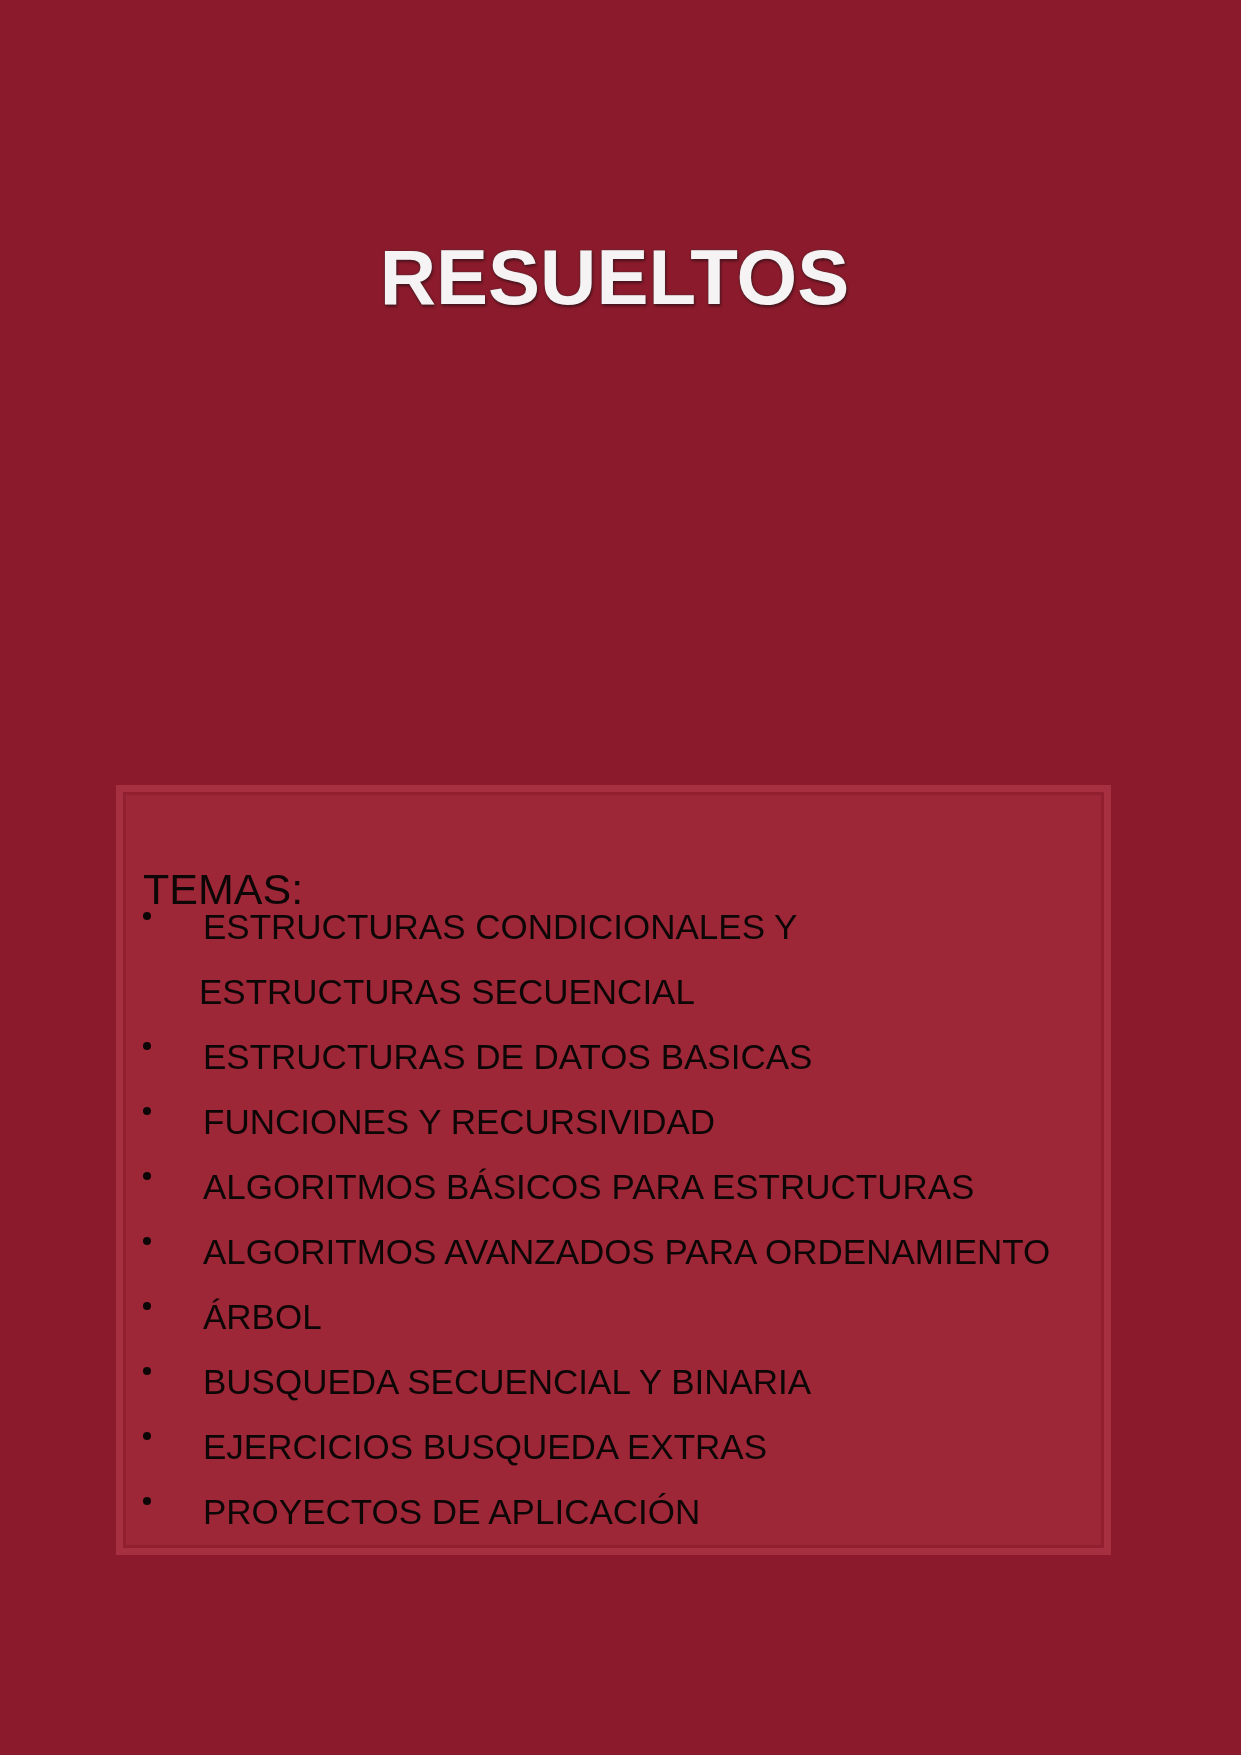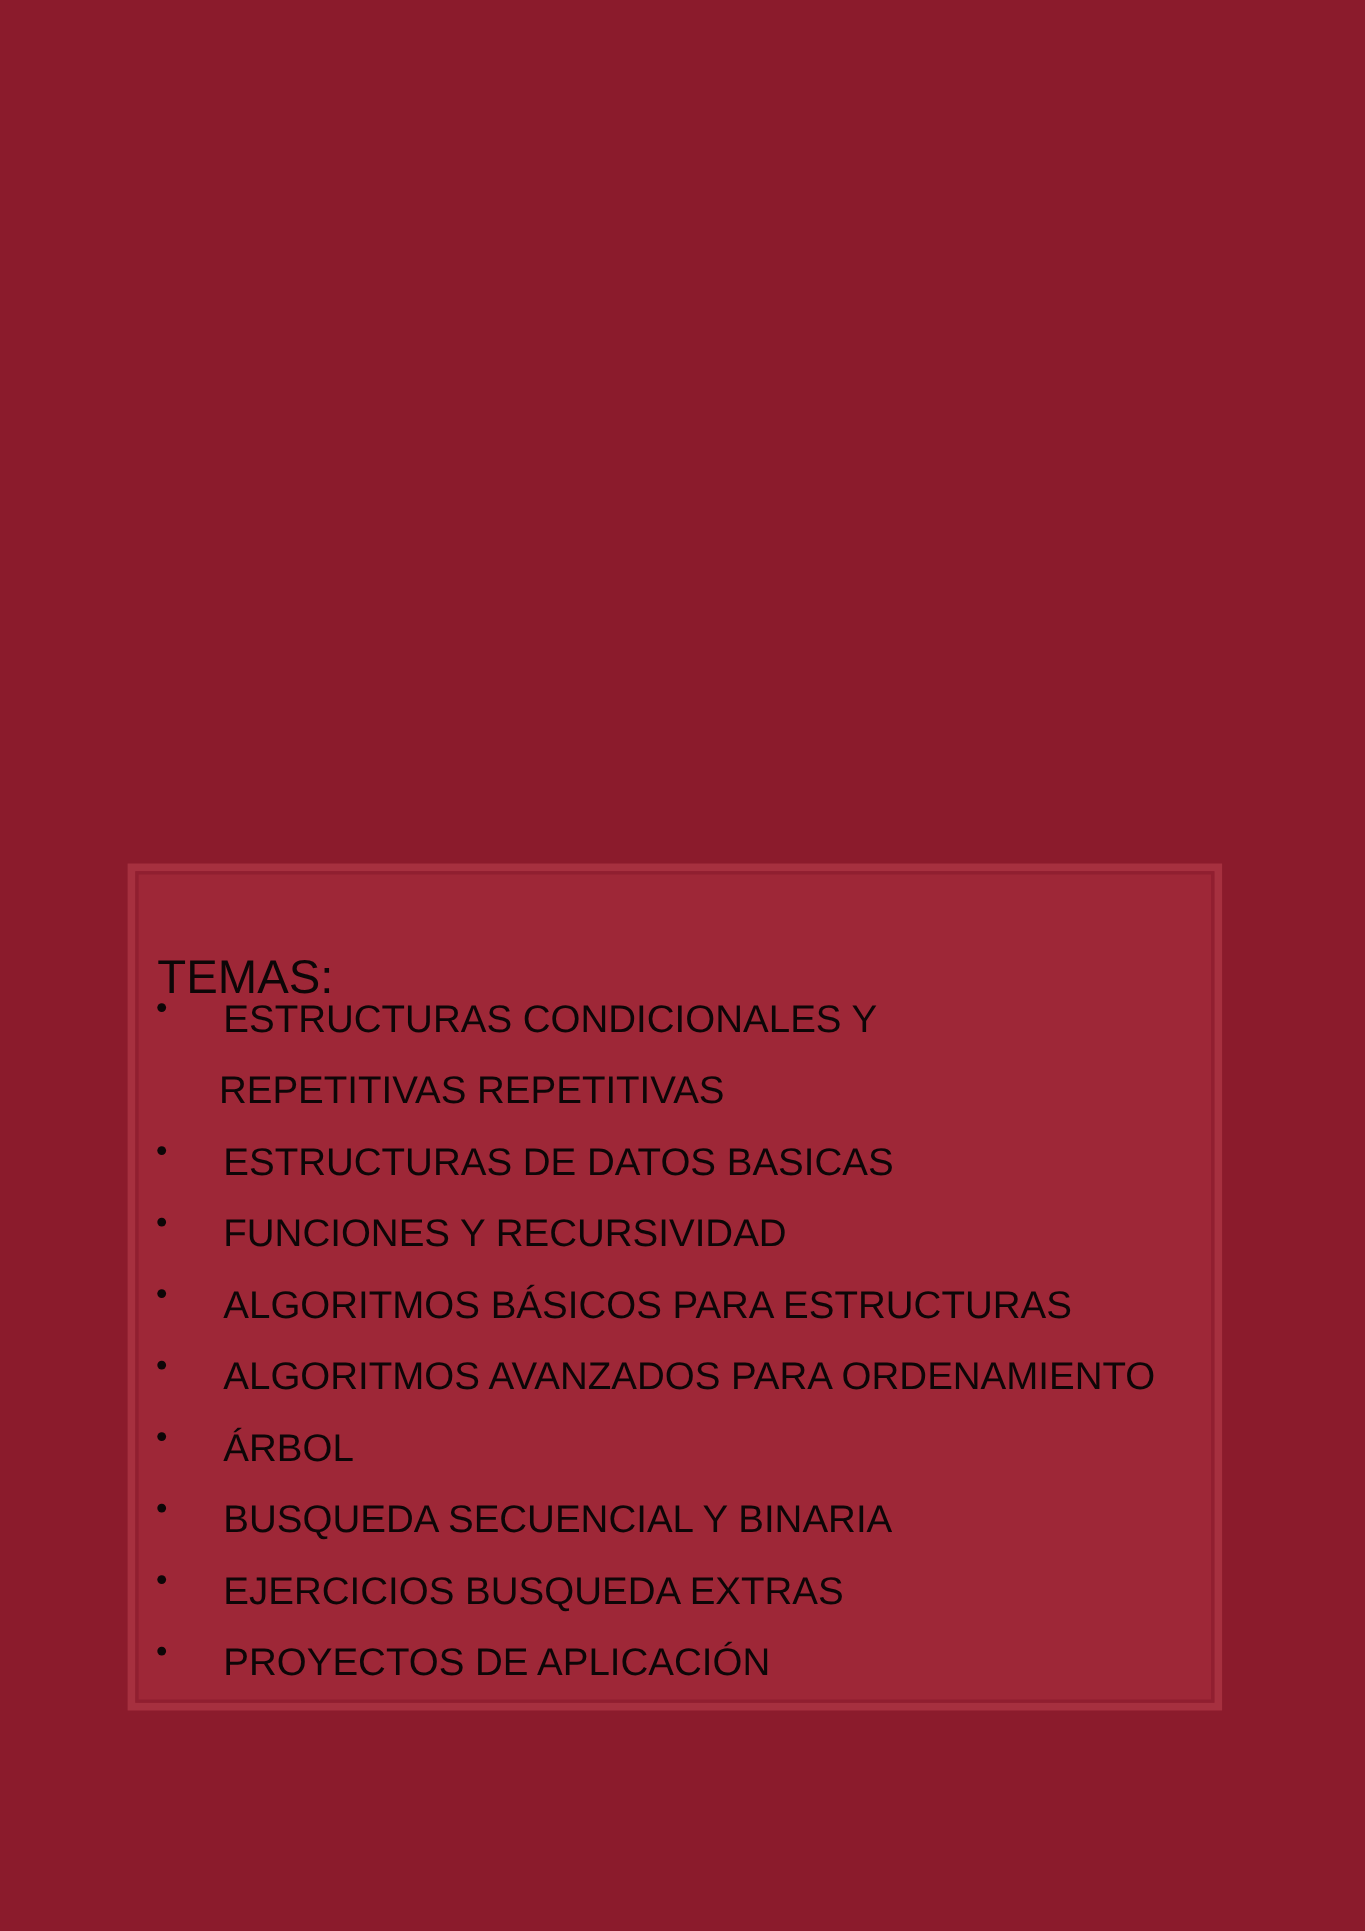--- a/index.html
+++ b/index.html
@@ -14,35 +14,36 @@
   .topics { position:absolute; left:143px; top:890px; margin:0; padding:0; list-style:none; }
   .topic { position:relative; height:65px; font-size:35px; color:#0d0607; line-height:50px; }
   .bullet { position:absolute; left:0; top:22px; width:8px; height:8px; border-radius:50%; background:#0d0607; }
   .topic-text { position:absolute; left:60px; top:12px; white-space:nowrap; }
   .topic.cont .topic-text { left:56px; }
 </style>
 </head>
 <body>
 
 <div class="title">
+  <span class="title-line">RESUELTOS</span>
 </div>
 
 <div class="box">
   <div class="box-inner"></div>
 </div>
 
 <div class="temas-heading">TEMAS:</div>
 
 <ul class="topics">
   <li class="topic">
     <span class="bullet"></span>
     <span class="topic-text">ESTRUCTURAS CONDICIONALES Y</span>
   </li>
   <li class="topic cont">
-    <span class="topic-text">REPETITIVAS REPETITIVAS</span>
+    <span class="topic-text">ESTRUCTURAS SECUENCIAL</span>
   </li>
   <li class="topic">
     <span class="bullet"></span>
     <span class="topic-text">ESTRUCTURAS DE DATOS BASICAS</span>
   </li>
   <li class="topic">
     <span class="bullet"></span>
     <span class="topic-text">FUNCIONES Y RECURSIVIDAD</span>
   </li>
   <li class="topic">

